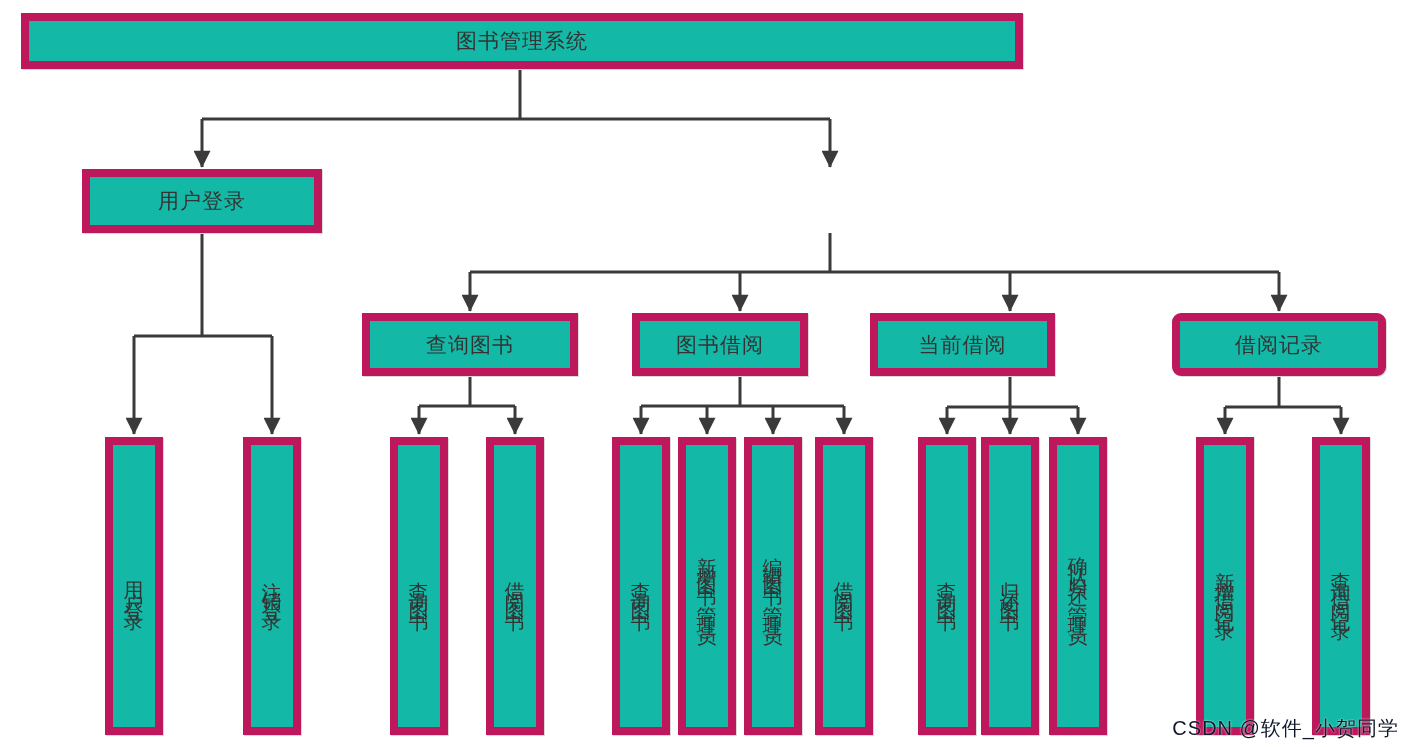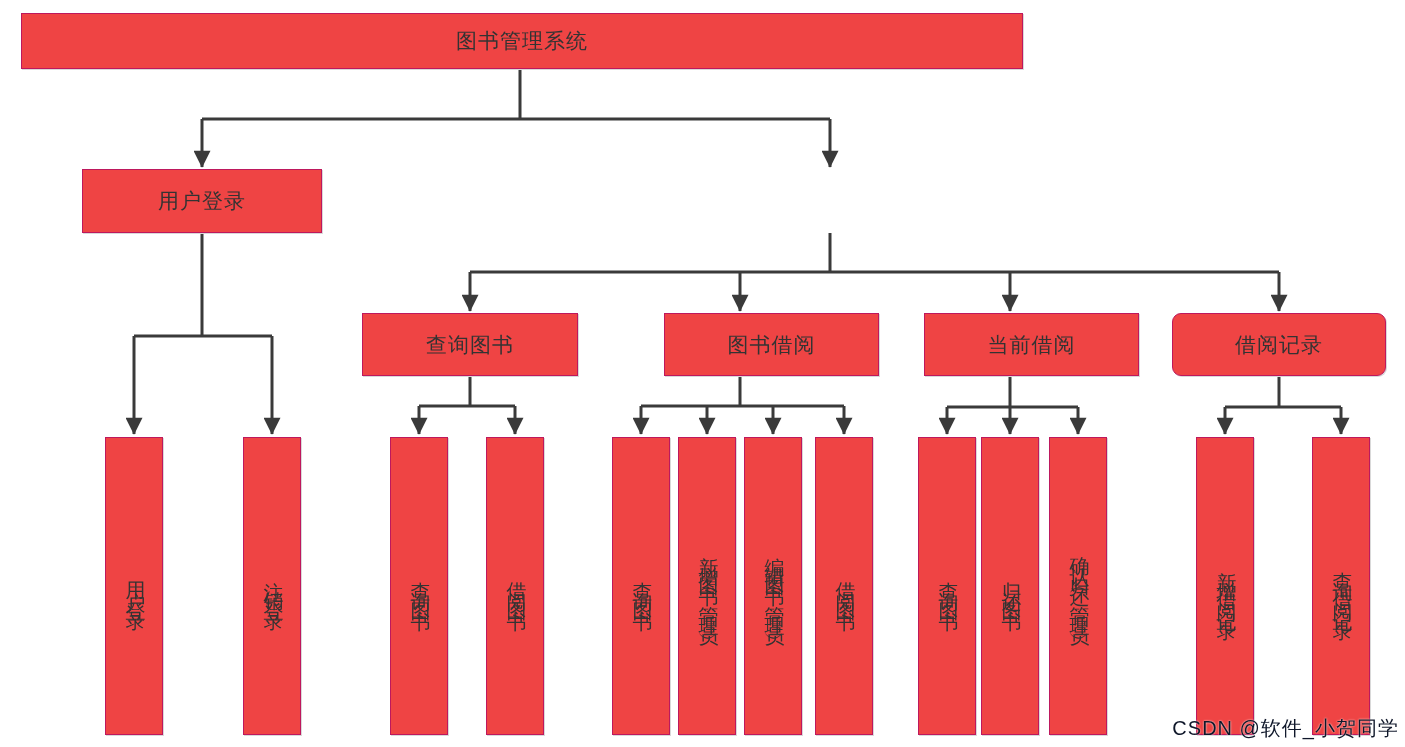--- a/index.html
+++ b/index.html
@@ -14,27 +14,26 @@
   }
   svg.connectors {
     position: absolute;
     left: 0; top: 0;
     width: 1405px; height: 747px;
     pointer-events: none;
   }
   .node {
     position: absolute;
     box-sizing: border-box;
-    background: #ef4444;
-    border: 1px solid #be185d;
+    background: #14b8a6;
+    border: 8px solid #be185d;
     display: flex;
     align-items: center;
     justify-content: center;
     box-shadow: 1px 1px 0 0 #d9d9d9;
-    font-family: Liberation Mono, monospace;
   }
   .node.h {
     font-size: 21px;
     letter-spacing: 1px;
     white-space: nowrap;
   }
   .node.leaf {
     writing-mode: vertical-rl;
     font-size: 20px;
     letter-spacing: 10px;
@@ -98,22 +97,22 @@
       <line x1="1225" y1="407" x2="1225" y2="434" marker-end="url(#arw)"></line>
       <line x1="1341" y1="407" x2="1341" y2="434" marker-end="url(#arw)"></line>
     </g>
   </svg>
 
   <div class="node h" style="left:21px; top:13px; width:1002px; height:56px;">图书管理系统</div>
 
   <div class="node h l2" style="left:82px; width:240px;">用户登录</div>
 
   <div class="node h l3" style="left:362px; width:216px;">查询图书</div>
-  <div class="node h l3" style="left:664px; width:215px;">图书借阅</div>
-  <div class="node h l3" style="left:924px; width:215px;">当前借阅</div>
+  <div class="node h l3" style="left:632px; width:176px;">图书借阅</div>
+  <div class="node h l3" style="left:870px; width:185px;">当前借阅</div>
   <div class="node h l3" style="left:1172px; width:214px;border-radius:9px;">借阅记录</div>
 
   <div class="node leaf" style="left:105px;">用户登录</div>
   <div class="node leaf" style="left:243px;">注销登录</div>
 
   <div class="node leaf" style="left:390px;">查询图书</div>
   <div class="node leaf" style="left:486px;">借阅图书</div>
 
   <div class="node leaf" style="left:612px;">查询图书</div>
   <div class="node leaf" style="left:678px;">新增图书（管理员）</div>

